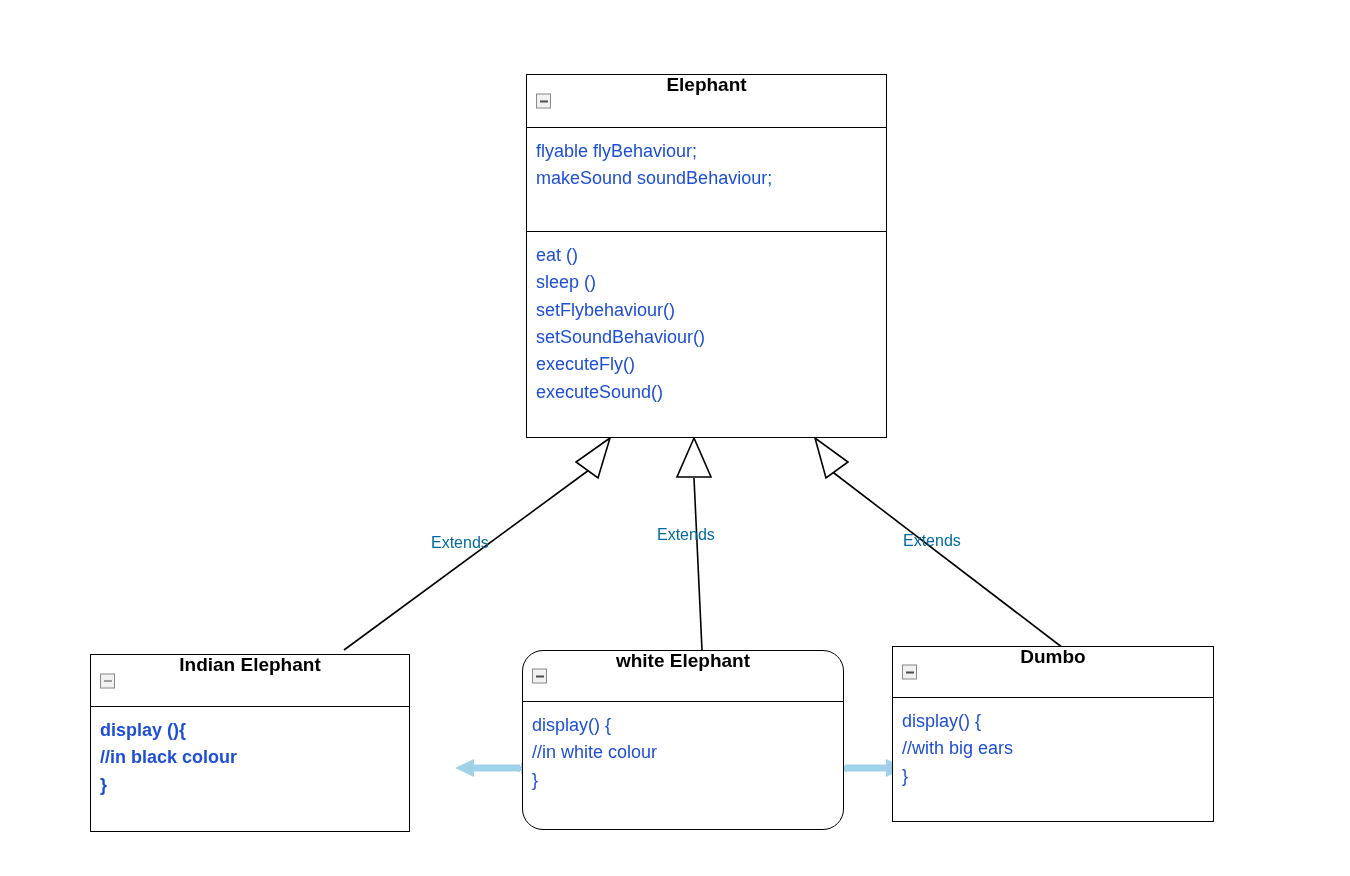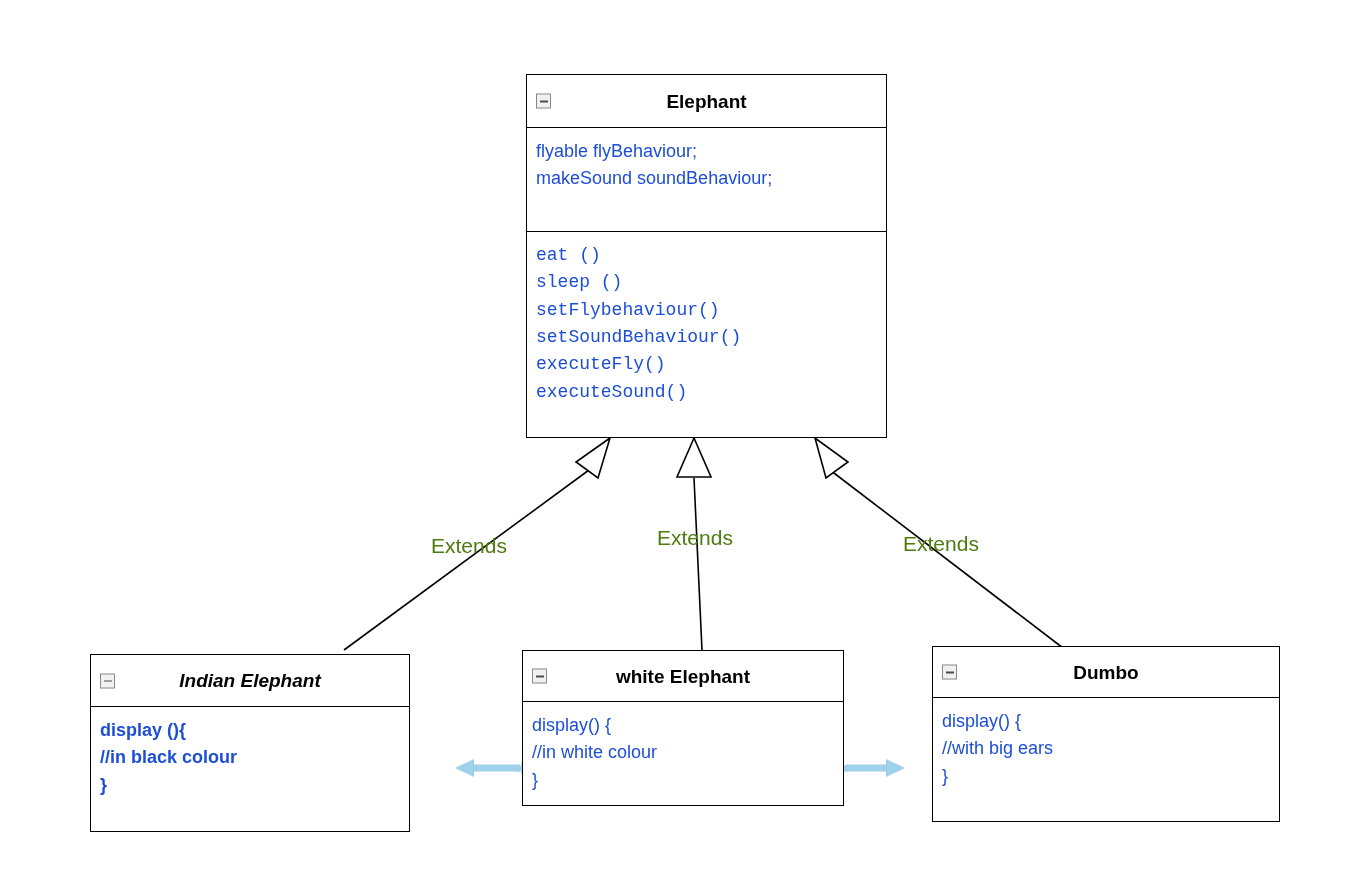--- a/index.html
+++ b/index.html
@@ -36,21 +36,21 @@
   .uml-header {
     position: relative;
     box-sizing: border-box;
     border-bottom: 1.5px solid #000000;
     text-align: center;
     font-weight: bold;
     font-size: 19px;
     color: #000000;
     line-height: 1;
     display: flex;
-    align-items: center;
+    align-items: flex-start;
     justify-content: center;
   }
   .collapse-icon {
     position: absolute;
     left: 9px;
     top: 50%;
     transform: translateY(-50%);
     width: 15px;
     height: 15px;
     box-sizing: border-box;
@@ -69,26 +69,25 @@
   .uml-section {
     box-sizing: border-box;
     padding: 10px 9px 8px 9px;
     font-size: 18px;
     color: #1d4ed8;
     line-height: 1.52;
     white-space: pre-wrap;
   }
   .uml-section.divider {
     border-top: 1.5px solid #000000;
-    font-family: Liberation Mono, monospace;
   }
   .edge-label {
     position: absolute;
-    font-size: 21px;
-    color: #4d7c0f;
+    font-size: 16px;
+    color: #0369a1;
     white-space: nowrap;
   }
   .assoc-star {
     position: absolute;
     color: #9fd2ea;
     font-size: 15px;
     line-height: 1;
   }
 </style>
 </head>
@@ -136,40 +135,40 @@
 makeSound soundBehaviour;</div>
     <div class="uml-section divider" style="height:206px;">eat ()
 sleep ()
 setFlybehaviour()
 setSoundBehaviour()
 executeFly()
 executeSound()</div>
   </div>
 
   <div class="uml-class" style="left:90px; top:654px; width:320px; height:178px;">
-    <div class="uml-header" style="height:52px;font-style:italic;">
+    <div class="uml-header" style="height:52px;">
       <span class="collapse-icon"></span>
       <span>Indian Elephant</span>
     </div>
     <div class="uml-section" style="height:124px;font-weight:bold;">display (){
 //in black colour
 }</div>
   </div>
 
-  <div class="uml-class" style="left:522px; top:650px; width:322px; height:156px;">
+  <div class="uml-class" style="left:522px; top:650px; width:322px; height:180px;border-radius:21px;">
     <div class="uml-header" style="height:51px;">
       <span class="collapse-icon"></span>
       <span>white Elephant</span>
     </div>
     <div class="uml-section" style="height:127px;">display() {
 //in white colour
 }</div>
   </div>
 
-  <div class="uml-class" style="left:932px; top:646px; width:348px; height:176px;">
+  <div class="uml-class" style="left:892px; top:646px; width:322px; height:176px;">
     <div class="uml-header" style="height:51px;">
       <span class="collapse-icon"></span>
       <span>Dumbo</span>
     </div>
     <div class="uml-section" style="height:123px;">display() {
 //with big ears
 }</div>
   </div>
 
   <div class="edge-label" style="left:431px; top:534px;">Extends</div>

